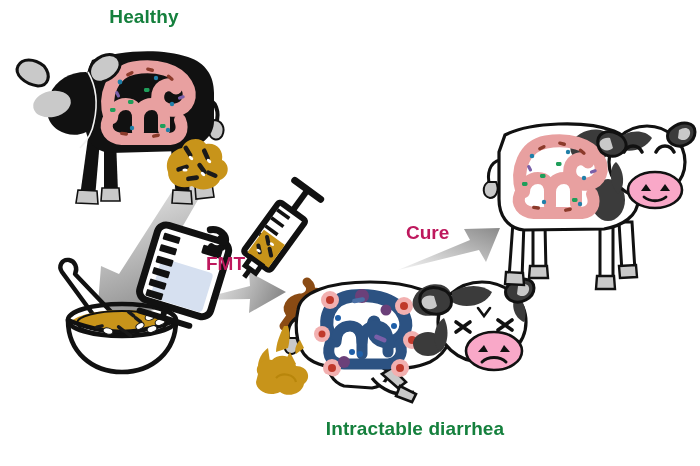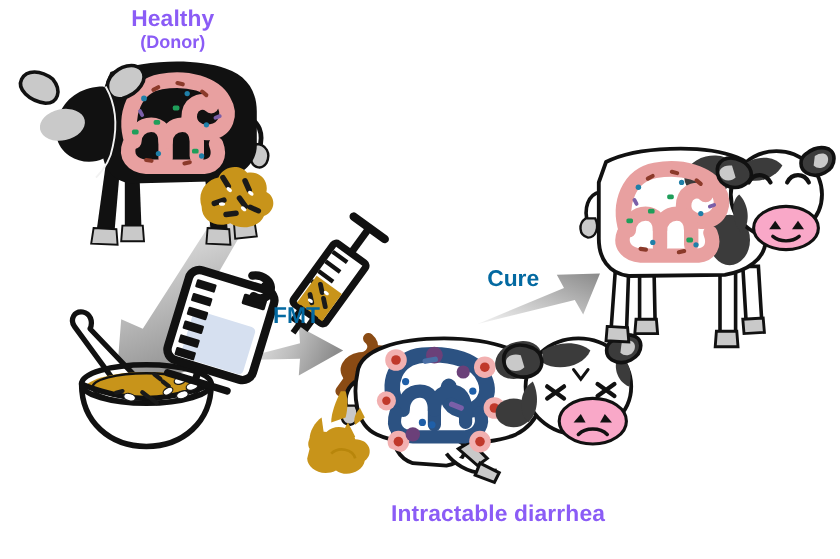--- a/index.html
+++ b/index.html
@@ -13,30 +13,30 @@
   }
   #canvas {
     position: relative;
     width: 700px;
     height: 466px;
     background: #ffffff;
     overflow: hidden;
   }
   .lbl {
     position: absolute;
-    color: #8b5cf6;
+    color: #15803d;
     font-weight: bold;
     white-space: nowrap;
     text-align: center;
     line-height: 1.12;
     user-select: none;
   }
   .lbl-main   { font-size: 19px; letter-spacing: 0.1px; }
   .lbl-sub    { font-size: 15px; }
-  .lbl-red    { color: #0369a1; font-size: 19px; font-weight: bold; }
+  .lbl-red    { color: #be185d; font-size: 19px; font-weight: bold; }
   svg { display: block; }
   .svgfull {
     position: absolute;
     left: 0; top: 0;
     width: 700px; height: 466px;
   }
 </style>
 </head>
 <body>
 
@@ -419,21 +419,20 @@
 
       <ellipse cx="655" cy="190" rx="27" ry="18" fill="#f9a8c8" stroke="#111" stroke-width="2.6"></ellipse>
       <path d="M646,184 L641,191 L651,191 Z" fill="#111"></path>
       <path d="M665,184 L670,191 L660,191 Z" fill="#111"></path>
       <path d="M644,197 C650,202 660,202 666,197" stroke="#111" stroke-width="2.8" fill="none" stroke-linecap="round"></path>
     </g>
 
   </svg>
 
   <div class="lbl lbl-main" style="left:84px; top:6px; width:120px;">Healthy</div>
-  <div class="lbl lbl-sub" style="left:84px; top:28px; width:120px;">(Donor)</div>
-
-  <div class="lbl lbl-red" style="left:217px; top:253px; width:60px; text-align:center;">FMT</div>
+
+  <div class="lbl lbl-red" style="left:206px; top:253px; width:60px; text-align:left;">FMT</div>
 
   <div class="lbl lbl-red" style="left:406px; top:222px; width:70px; text-align:left;">Cure</div>
 
   <div class="lbl lbl-main" style="left:305px; top:418px; width:220px;text-align:center;">Intractable diarrhea</div>
 
 </div>
 
 </body></html>

